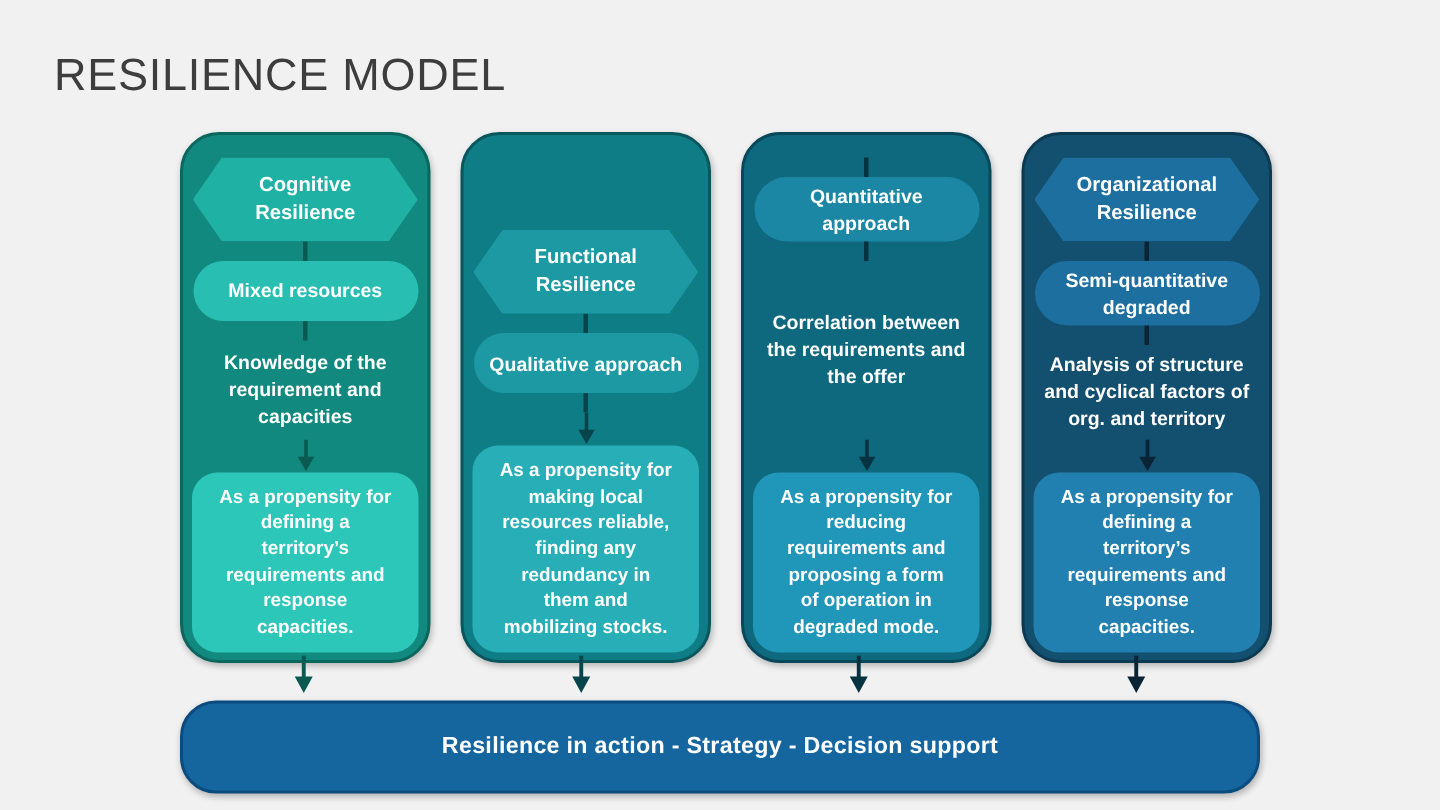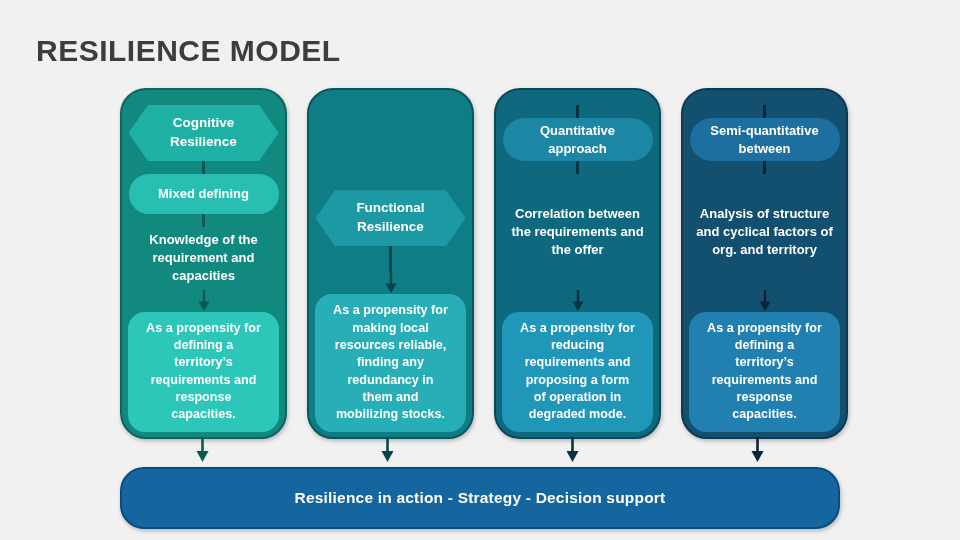--- a/index.html
+++ b/index.html
@@ -4,21 +4,21 @@
 <style>
   html,body{margin:0;padding:0;}
   body{
     width:960px;height:540px;position:relative;overflow:hidden;
     background:#f1f1f2;
     font-family:"Liberation Sans","DejaVu Sans",sans-serif;
     -webkit-font-smoothing:antialiased;
   }
   .title{
     position:absolute;left:36px;top:14px;
-    font-size:30px;font-weight:700;letter-spacing:.5px;color:#3d3d3d;
+    font-size:30px;font-weight:400;letter-spacing:.5px;color:#3d3d3d;
   }
   .cards{
     position:absolute;left:120px;top:88px;width:720px;height:349px;
     display:grid;grid-template-columns:repeat(4,1fr);gap:20px;
   }
   .card{
     background:var(--body);
     border:2px solid var(--border);
     border-radius:26px;
     box-shadow:1px 2px 4px rgba(0,0,0,.25);
@@ -77,38 +77,41 @@
 <h1 class="title" style="color: rgb(61, 61, 61);">RESILIENCE MODEL</h1>
 
 <div class="cards">
 
   <section class="card" style="--body: #12897F; --border: #0B665E; --shape: #20B1A5; --pill: #28BFB2; --box: #2CC7B9; --line: #0A5A52;">
     <div class="hex">
       <span>Cognitive Resilience</span>
     </div>
     <div class="conn"></div>
     <div class="pill">
-      <span>Mixed defining</span>
+      <span>Mixed resources</span>
     </div>
     <div class="conn"></div>
     <div class="desc">Knowledge of the requirement and capacities</div>
     <div class="arrow">
       <svg width="14" height="22" viewBox="0 0 14 22">
           <line x1="7" y1="0" x2="7" y2="13" stroke="currentColor" stroke-width="2.4"></line>
           <path d="M1.5 11.5 L12.5 11.5 L7 21 Z" fill="currentColor"></path>
         </svg>
     </div>
     <div class="box">As a propensity for defining a territory’s requirements and response capacities.</div>
   </section>
 
   <section class="card" style="--body: #0E7D85; --border: #09565C; --shape: #1D99A4; --pill: #1D99A4; --box: #27AEB6; --line: #07444B;">
     <div class="hex">
       <span>Functional Resilience</span>
     </div>
     <div class="conn"></div>
+    <div class="pill">
+      <span>Qualitative approach</span>
+    </div>
     <div class="conn"></div>
     <div class="arrow">
       <svg width="14" height="22" viewBox="0 0 14 22">
           <line x1="7" y1="0" x2="7" y2="13" stroke="currentColor" stroke-width="2.4"></line>
           <path d="M1.5 11.5 L12.5 11.5 L7 21 Z" fill="currentColor"></path>
         </svg>
     </div>
     <div class="box">As a propensity for making local resources reliable, finding any redundancy in them and mobilizing stocks.</div>
   </section>
 
@@ -122,23 +125,26 @@
     <div class="arrow">
       <svg width="14" height="22" viewBox="0 0 14 22">
           <line x1="7" y1="0" x2="7" y2="13" stroke="currentColor" stroke-width="2.4"></line>
           <path d="M1.5 11.5 L12.5 11.5 L7 21 Z" fill="currentColor"></path>
         </svg>
     </div>
     <div class="box">As a propensity for reducing requirements and proposing a form of operation in degraded mode.</div>
   </section>
 
   <section class="card" style="--body: #134F6E; --border: #0C3A52; --shape: #1C6F9E; --pill: #1C6F9E; --box: #2180B0; --line: #0A2435;">
+    <div class="hex">
+      <span>Organizational Resilience</span>
+    </div>
     <div class="conn"></div>
     <div class="pill">
-      <span>Semi-quantitative between</span>
+      <span>Semi-quantitative degraded</span>
     </div>
     <div class="conn"></div>
     <div class="desc">Analysis of structure and cyclical factors of org. and territory</div>
     <div class="arrow">
       <svg width="14" height="22" viewBox="0 0 14 22">
           <line x1="7" y1="0" x2="7" y2="13" stroke="currentColor" stroke-width="2.4"></line>
           <path d="M1.5 11.5 L12.5 11.5 L7 21 Z" fill="currentColor"></path>
         </svg>
     </div>
     <div class="box">As a propensity for defining a territory’s requirements and response capacities.</div>

